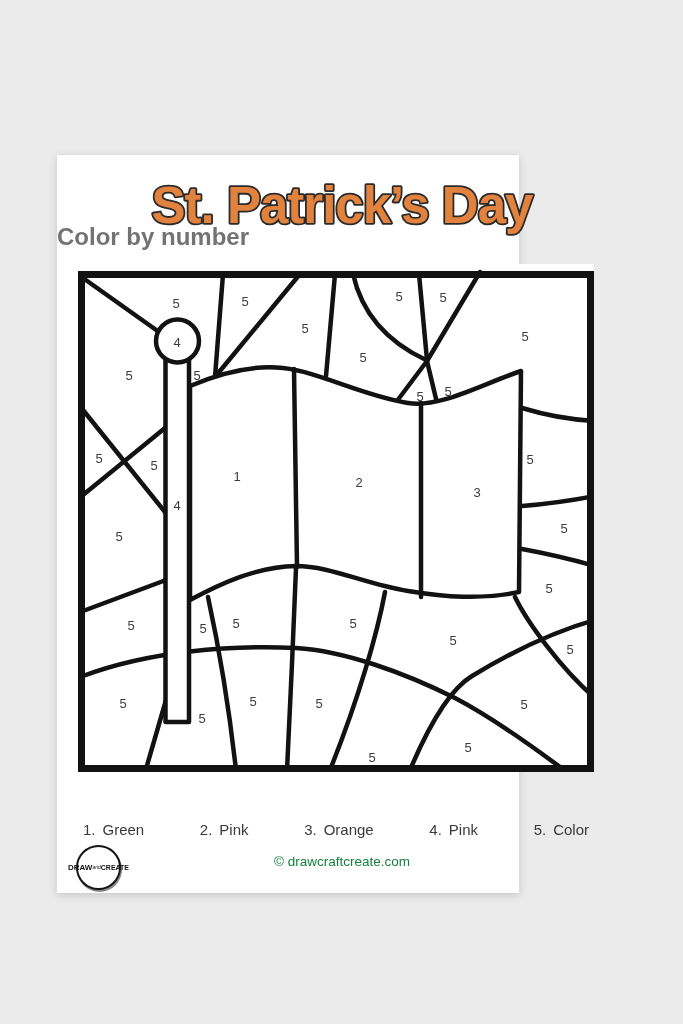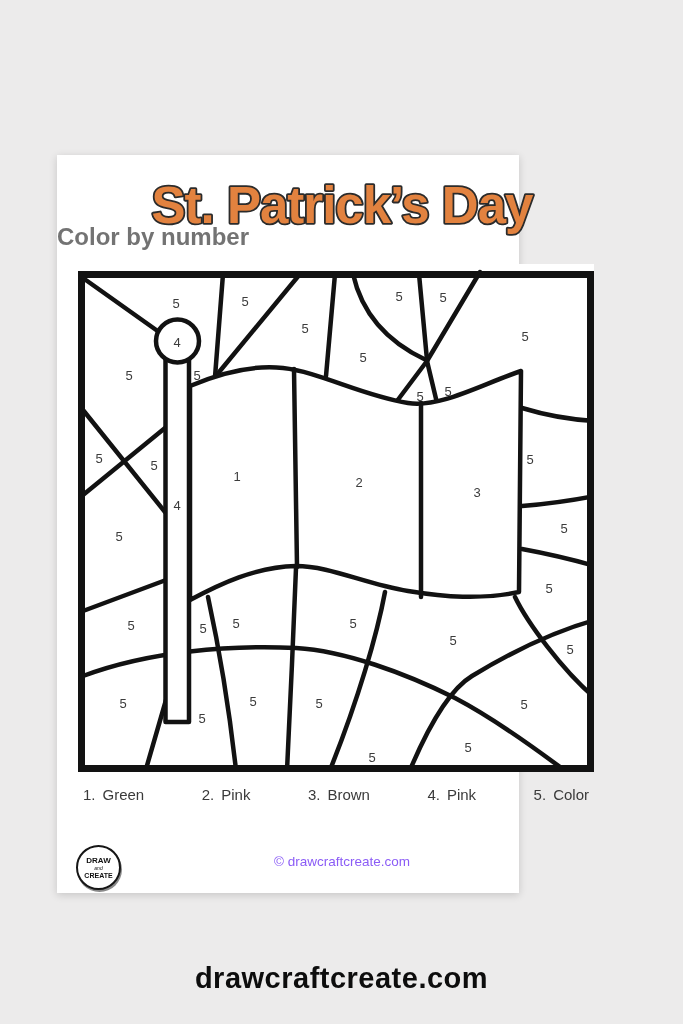--- a/index.html
+++ b/index.html
@@ -4,32 +4,32 @@
 <style>
   html,body{margin:0;padding:0;}
   body{width:683px;height:1024px;background:#ecebeb;font-family:"Liberation Sans",sans-serif;}
   #stage{position:relative;width:683px;height:1024px;background:#ecebeb;overflow:hidden;}
   .paper{position:absolute;left:57px;top:155px;width:462px;height:738px;background:#ffffff;
          box-shadow:0 2px 8px rgba(0,0,0,0.16);}
   .title-svg{position:absolute;left:0;top:12px;width:570px;height:78px;}
   .subtitle{position:absolute;left:0;top:68px;width:570px;text-align:left;
             font-size:24px;font-weight:bold;color:#737373;letter-spacing:0px;}
   .art-svg{position:absolute;left:13px;top:109px;width:524px;height:508px;}
-  .legend{position:absolute;left:26px;top:631px;width:506px;display:flex;
+  .legend{position:absolute;left:26px;top:666px;width:506px;display:flex;
           justify-content:space-between;font-size:15px;color:#3a3a3a;}
   .legend .item{white-space:nowrap;}
   .legend .num{margin-right:7px;}
   .logo{position:absolute;left:19px;top:690px;width:41px;height:41px;border:2px solid #161616;
         border-radius:50%;background:#fff;box-shadow:1px 2px 0 rgba(40,40,40,0.55);
-        display:flex;flex-direction:column;align-items:center;justify-content:center;line-height:1;}
+        display:flex;flex-direction:row;align-items:center;justify-content:center;line-height:1;}
   .logo .l1{font-size:8px;font-weight:bold;color:#111;letter-spacing:0px;}
   .logo .l2{font-size:5px;font-style:italic;color:#111;margin:1px 0;}
   .logo .l3{font-size:7px;font-weight:bold;color:#111;}
   .copyright{position:absolute;left:0;top:699px;width:570px;text-align:center;
-             font-size:13.5px;color:#8b5cf6;}
+             font-size:13.5px;color:#15803d;}
   .footer{position:absolute;left:0;top:962px;width:683px;text-align:center;
           font-size:29px;font-weight:bold;color:#0d0d0d;letter-spacing:0.5px;}
   .art-line{fill:none;stroke:#121212;stroke-width:4.5;stroke-linecap:round;}
   .art-shape{fill:#ffffff;stroke:#121212;stroke-width:4.5;stroke-linejoin:round;}
   .art-border{fill:none;stroke:#121212;stroke-width:7;}
   .region-num{font-family:"Liberation Sans",sans-serif;font-size:13px;fill:#3c3c3c;
               text-anchor:middle;dominant-baseline:central;}
 </style>
 </head>
 <body>
@@ -122,28 +122,27 @@
           <text class="region-num" x="359" y="482">2</text>
           <text class="region-num" x="477" y="492">3</text>
           <text class="region-num" x="177" y="342">4</text>
           <text class="region-num" x="177" y="505">4</text>
         </g>
     </svg>
 
     <div class="legend" id="legend">
         <span class="item"><span class="num">1.</span><span>Green</span></span>
         <span class="item"><span class="num">2.</span><span>Pink</span></span>
-        <span class="item"><span class="num">3.</span><span>Brown</span></span>
+        <span class="item"><span class="num">3.</span><span>Orange</span></span>
         <span class="item"><span class="num">4.</span><span>Pink</span></span>
         <span class="item"><span class="num">5.</span><span>Color</span></span>
       </div>
 
     <div class="logo">
       <span class="l1">DRAW</span>
       <span class="l2">and</span>
       <span class="l3">CREATE</span>
     </div>
 
     <div class="copyright">© drawcraftcreate.com</div>
   </div>
 
-  <div class="footer">drawcraftcreate.com</div>
 </div>
 
 </body></html>

